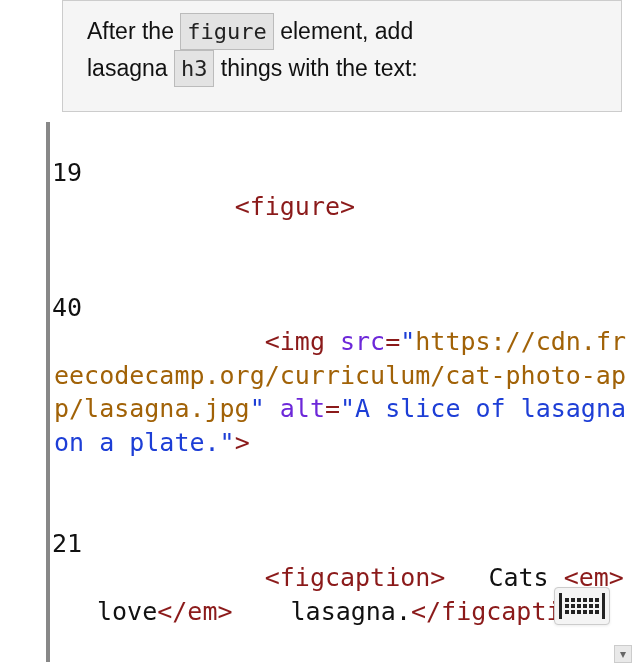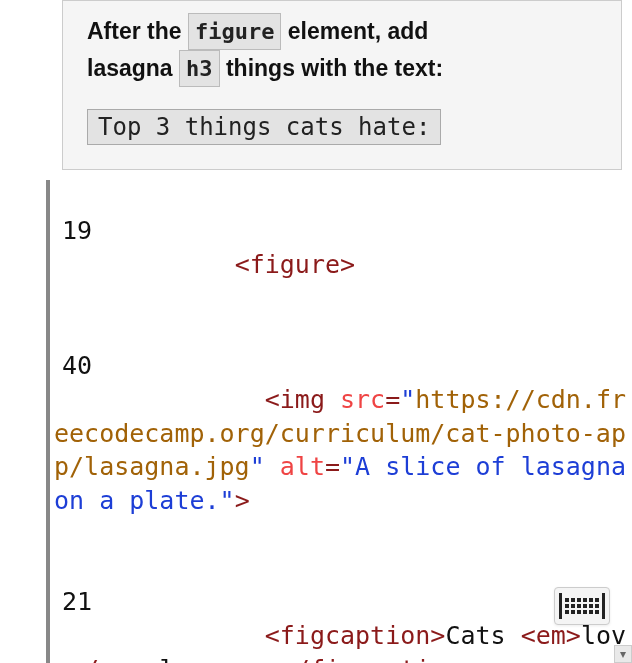--- a/index.html
+++ b/index.html
@@ -14,21 +14,20 @@
     .instruction-panel {
       background: #f5f5f5;
       border: 1px solid #ccc;
       margin: 0 10px 10px 62px;
       padding: 12px 18px 24px 24px;
     }
     .instruction-text {
       font-size: 23px;
       color: #111;
       line-height: 1.6;
-      font-weight: bold;
     }
     .code-pill {
       background: #e3e3e3;
       border: 1px solid #bbb;
       padding: 0 6px;
       font-family: 'Consolas', 'Monaco', monospace;
       font-size: 22px;
       color: #222;
       display: inline-block;
     }
@@ -54,37 +53,36 @@
       left: 46px;
       top: 0;
       bottom: 0;
       width: 4px;
       background: #888;
     }
     .gutter {
       position: absolute;
       left: 0;
       width: 44px;
-      text-align: right;
       color: #111;
       font-size: 25px;
       padding-right: 4px;
     }
     .code-line {
       position: relative;
       color: #111;
       word-break: break-all;
       white-space: pre-wrap;
       padding-left: 2px;
     }
     .t-tag { color: #8b1a1a; }
-    .t-attr { color: #ef4444; }
+    .t-attr { color: #6d28d9; }
     .t-str { color: #1d3ed6; }
     .t-link { color: #a16207; }
-    .t-text { color: #111; }
+    .t-text { color: #111; margin-left: 43px; }
     .kbd-icon {
       position: absolute;
       right: 22px;
       bottom: 38px;
       width: 56px;
       height: 38px;
       background: #f4f4f4;
       border: 1px solid #ccc;
       border-radius: 4px;
       box-shadow: 0 1px 3px rgba(0,0,0,.08);
@@ -122,21 +120,20 @@
 </head>
 <body>
 
 <div class="instruction-panel">
   <div class="instruction-text">
     <span>After the </span><span class="code-pill">figure</span><span> element, add</span>
   </div>
   <div class="instruction-text">
     <span>lasagna </span><span class="code-pill">h3</span><span> things with the text:</span>
   </div>
-  <div class="code-block">Top 3 things cats hate:</div>
 </div>
 
 <div class="editor">
   <div class="editor-border"></div>
 
   <div class="code-line">
     <span class="gutter">19</span>
     <span>        </span><span class="t-tag">&lt;</span><span class="t-tag">figure</span><span class="t-tag">&gt;</span>
   </div>
 

